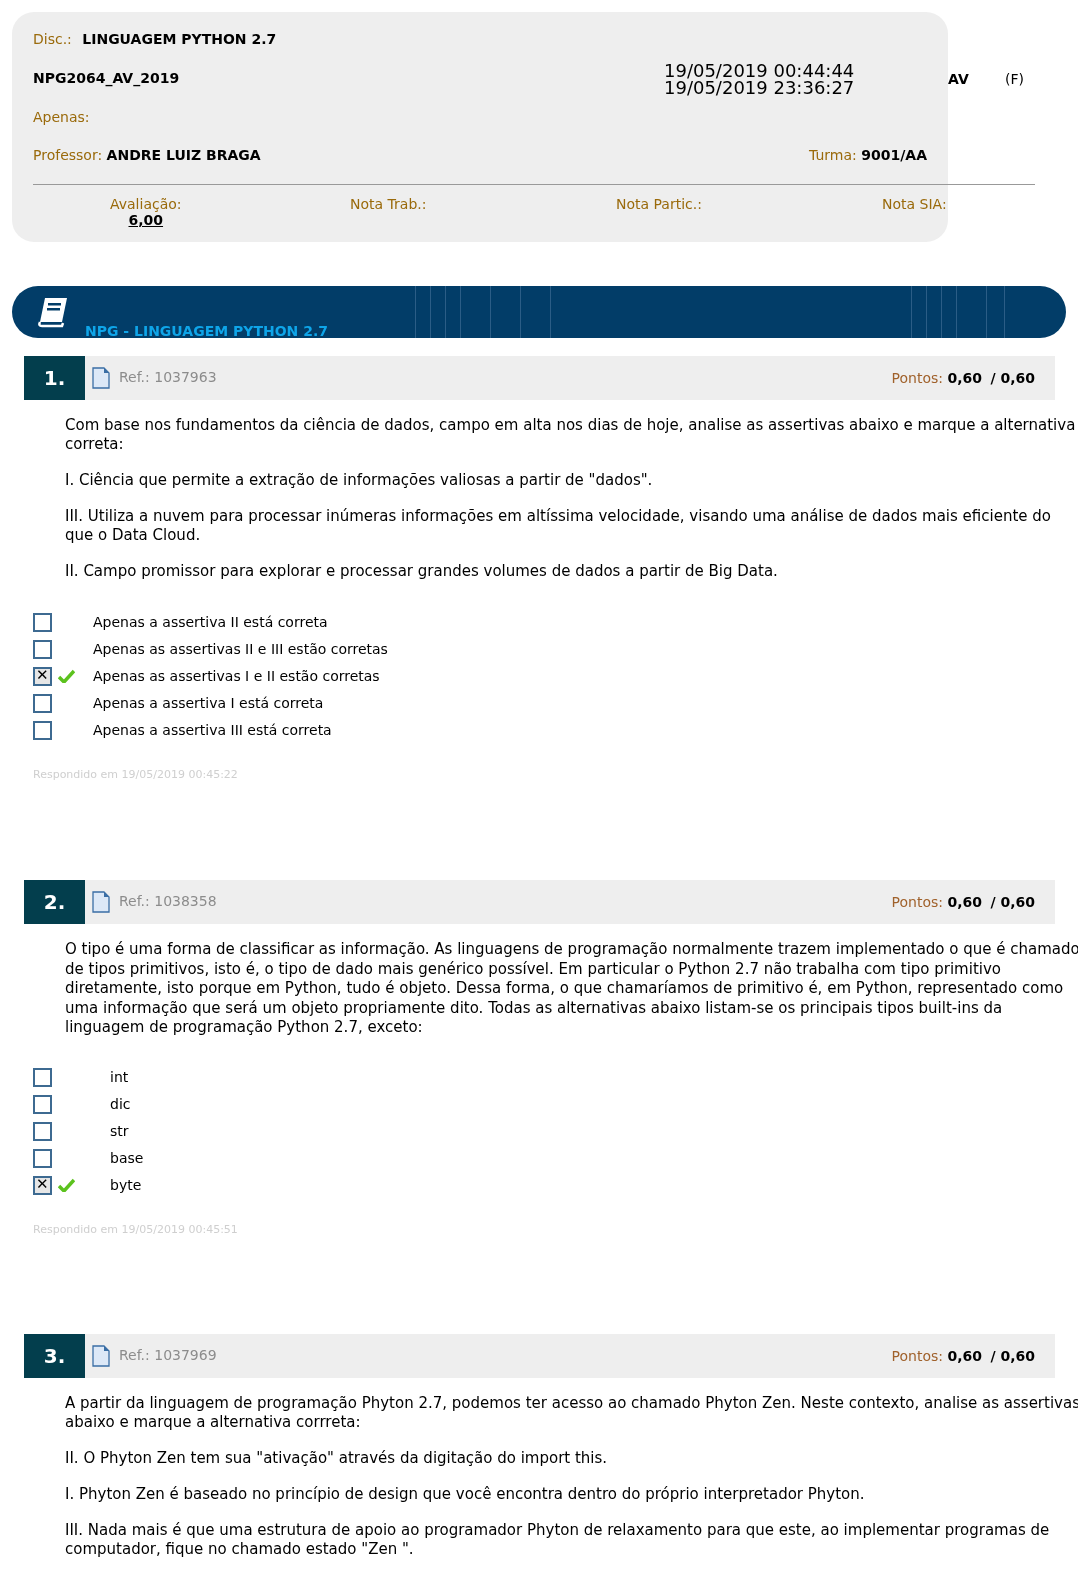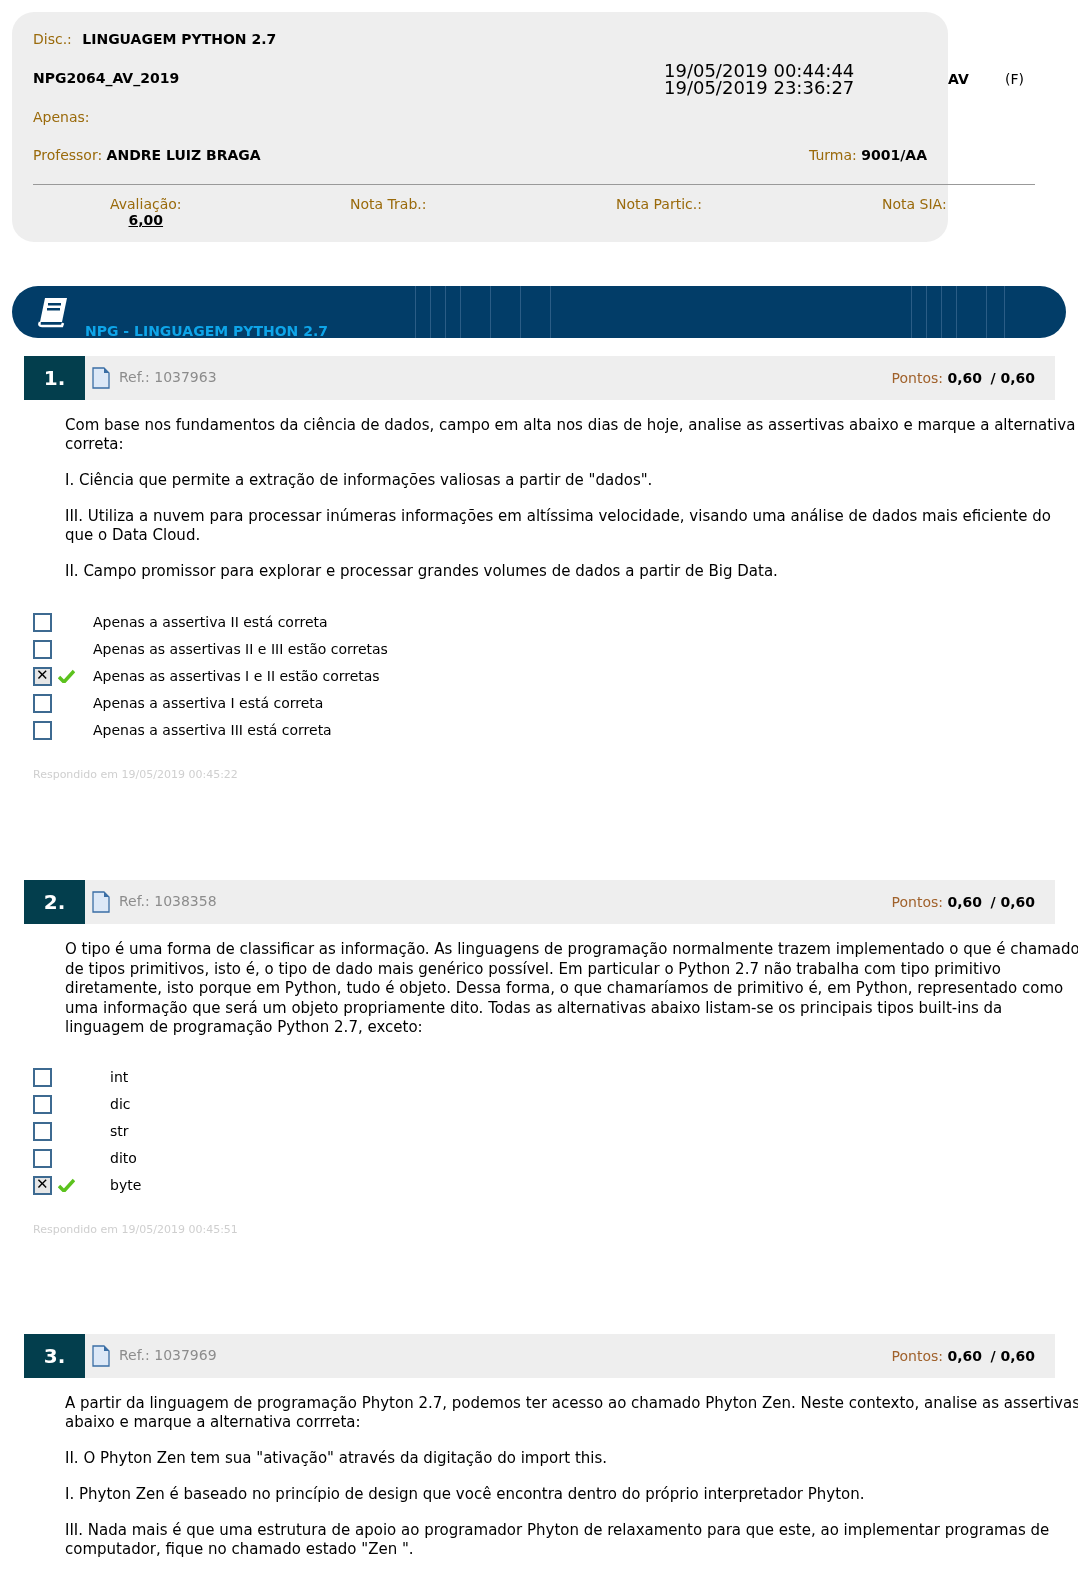--- a/index.html
+++ b/index.html
@@ -207,21 +207,21 @@
   <div class="opt">
       <div class="cb"></div>
       <span class="opt-text" style="left:77px">dic</span>
     </div>
   <div class="opt">
       <div class="cb"></div>
       <span class="opt-text" style="left:77px">str</span>
     </div>
   <div class="opt">
       <div class="cb"></div>
-      <span class="opt-text" style="left:77px">dito</span>
+      <span class="opt-text" style="left:77px">base</span>
     </div>
   <div class="opt">
       <div class="cb checked"></div>
     <svg class="check-icon" viewBox="0 0 17 14">
         <path d="M1 8 L6 13 L16 2" fill="none" stroke="#5cc21e" stroke-width="3.5" stroke-linejoin="round"></path>
       </svg>
     <span class="opt-text" style="left:77px">byte</span>
     </div>
 </div>
 <div class="answered" style="top:1223px;">Respondido em 19/05/2019 00:45:51</div>

